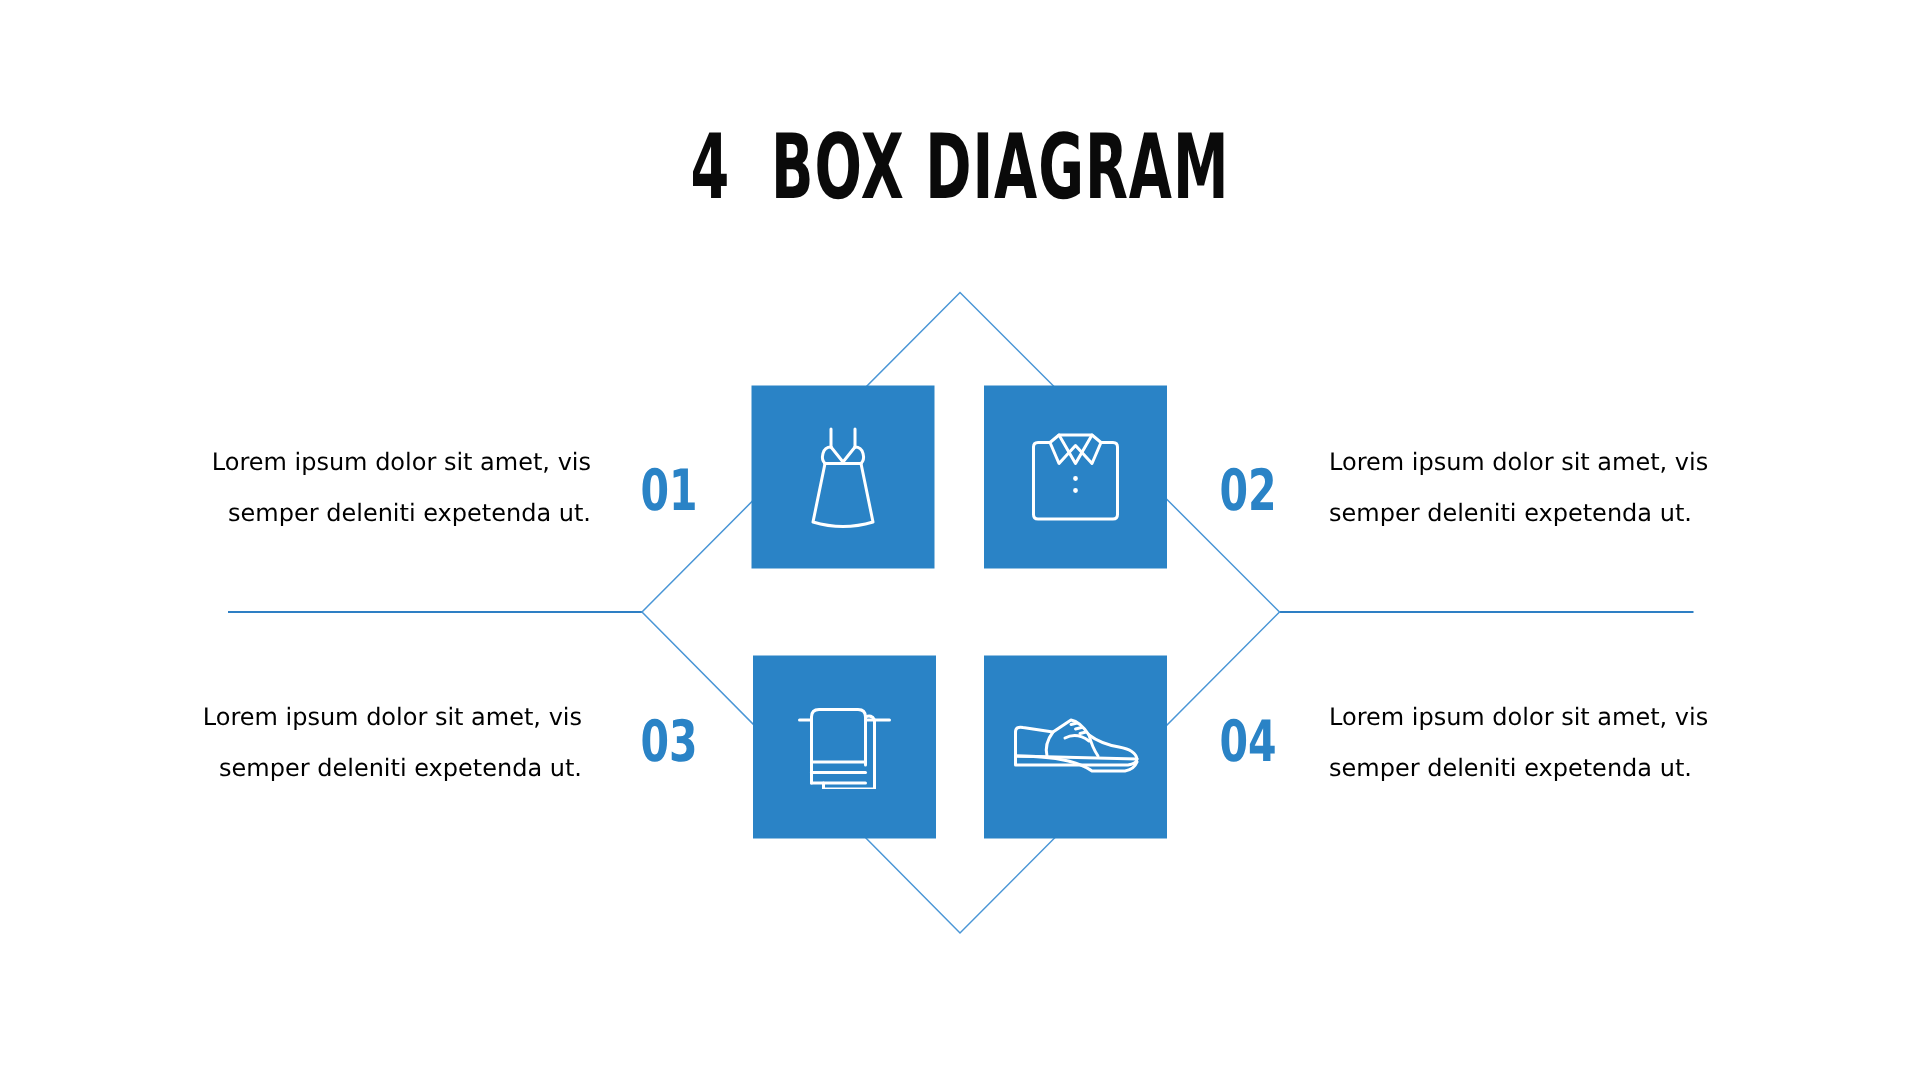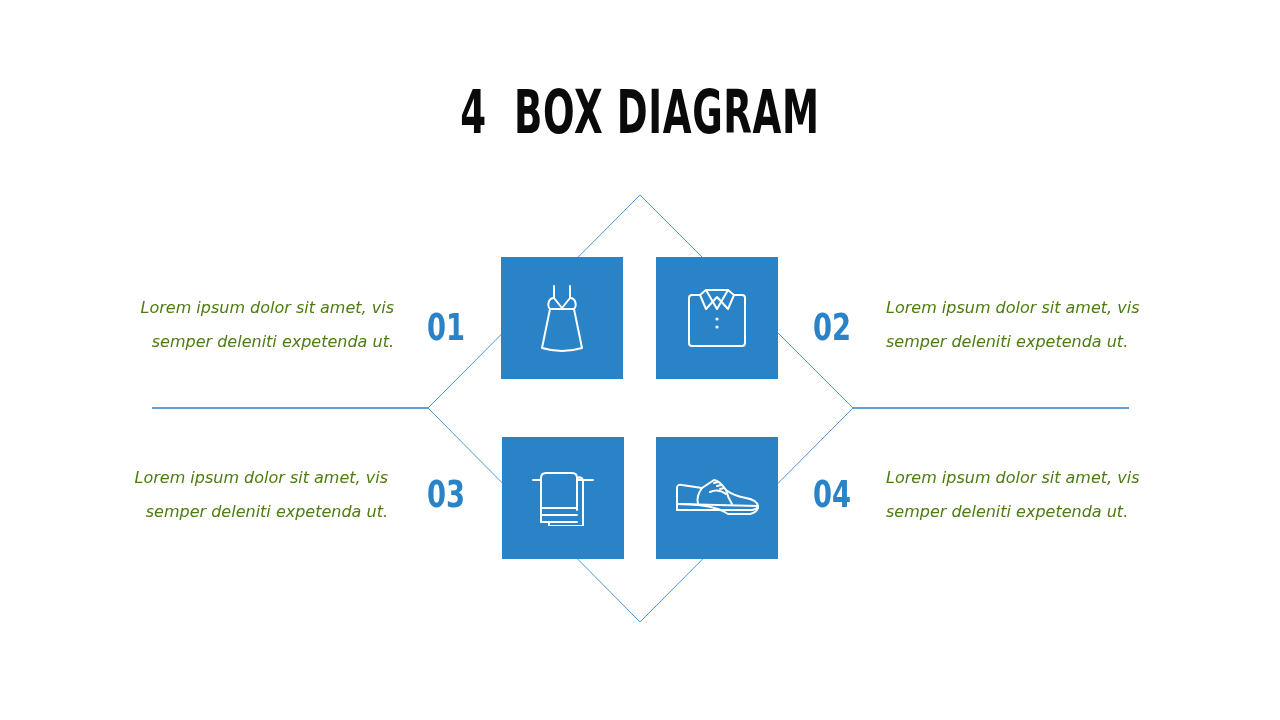--- a/index.html
+++ b/index.html
@@ -22,21 +22,21 @@
   }
   .box svg { display: block; }
   .num {
     position: absolute; width: 60px; height: 40px; text-align: center;
     font-family: "DejaVu Sans", sans-serif; font-weight: bold;
     font-size: 38px; line-height: 40px; color: #2A83C6;
     transform: scaleX(0.72);
   }
   .desc {
     position: absolute; width: 280px; font-size: 16px; line-height: 34px;
-    color: #4d7c0f; font-family: "DejaVu Sans", sans-serif; font-style: italic;
+    color: #000000; font-family: "DejaVu Sans", sans-serif;
   }
   .desc span { display: block; white-space: nowrap; }
   .desc.right-align { text-align: right; }
   .desc.left-align { text-align: left; }
 </style>
 </head>
 <body>
 
 <div class="title">4  BOX DIAGRAM</div>
 

